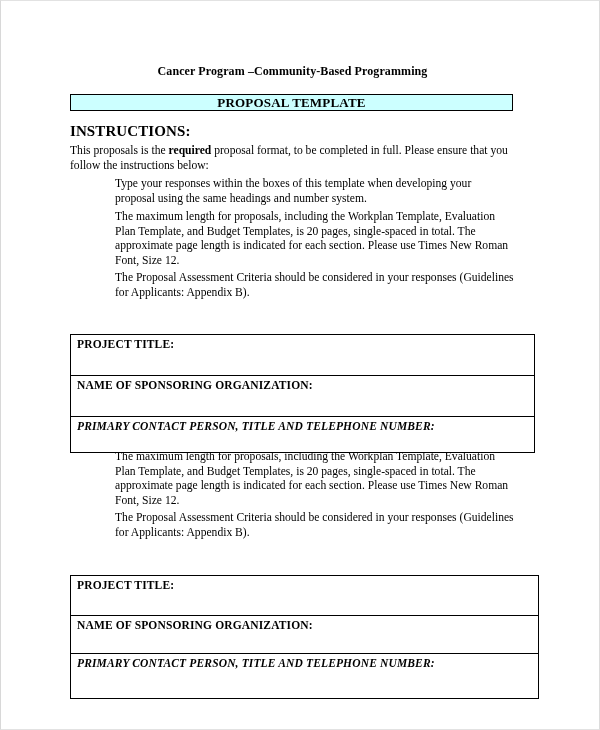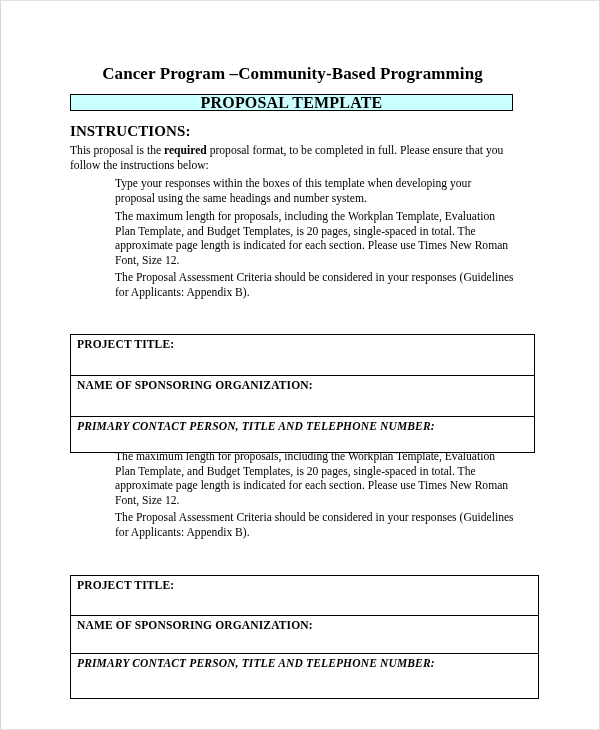--- a/index.html
+++ b/index.html
@@ -29,38 +29,38 @@
   }
 
   
   .doc-title {
     position: absolute;
     left: 0;
     top: 63px;
     width: 445px;
     text-align: center;
     font-weight: bold;
-    font-size: 17px;
+    font-size: 12px;
     letter-spacing: 0.1px;
     white-space: nowrap;
   }
 
   
   .banner {
     position: absolute;
     left: 0;
     top: 93px;
     width: 443px;
     height: 17px;
     background: #ccffff;
     border: 1.5px solid #000000;
     box-sizing: border-box;
     text-align: center;
     font-weight: bold;
-    font-size: 16px;
+    font-size: 13px;
     line-height: 15px;
     letter-spacing: 0.2px;
   }
 
   
   .instructions-heading {
     position: absolute;
     left: 0;
     top: 122px;
     font-weight: bold;
@@ -164,21 +164,21 @@
 
     <div class="doc-title">Cancer Program –Community-Based Programming</div>
 
     <div class="banner">
       <span>PROPOSAL TEMPLATE</span>
     </div>
 
     <div class="instructions-heading">INSTRUCTIONS:</div>
 
     <div class="para p-intro">
-      <span>This proposal is the </span><b>required</b><span> proposal format, to be completed in full.  Please ensure that you follow the instructions below:</span>
+      <span>This proposals is the </span><b>required</b><span> proposal format, to be completed in full.  Please ensure that you follow the instructions below:</span>
     </div>
 
     <div class="para p-type">Type your responses within the boxes of this template when developing your proposal using the same headings and number system.</div>
 
     <div class="para p-maxlen-1">The maximum length for proposals, including the Workplan Template, Evaluation Plan Template, and Budget Templates, is 20 pages, single-spaced in total. The approximate page length is indicated for each section. Please use Times New Roman Font, Size 12.</div>
 
     <div class="para p-criteria-1">The Proposal Assessment Criteria should be considered in your responses (Guidelines for Applicants: Appendix B).</div>
 
     <div class="para p-maxlen-2">The maximum length for proposals, including the Workplan Template, Evaluation Plan Template, and Budget Templates, is 20 pages, single-spaced in total. The approximate page length is indicated for each section. Please use Times New Roman Font, Size 12.</div>
 

